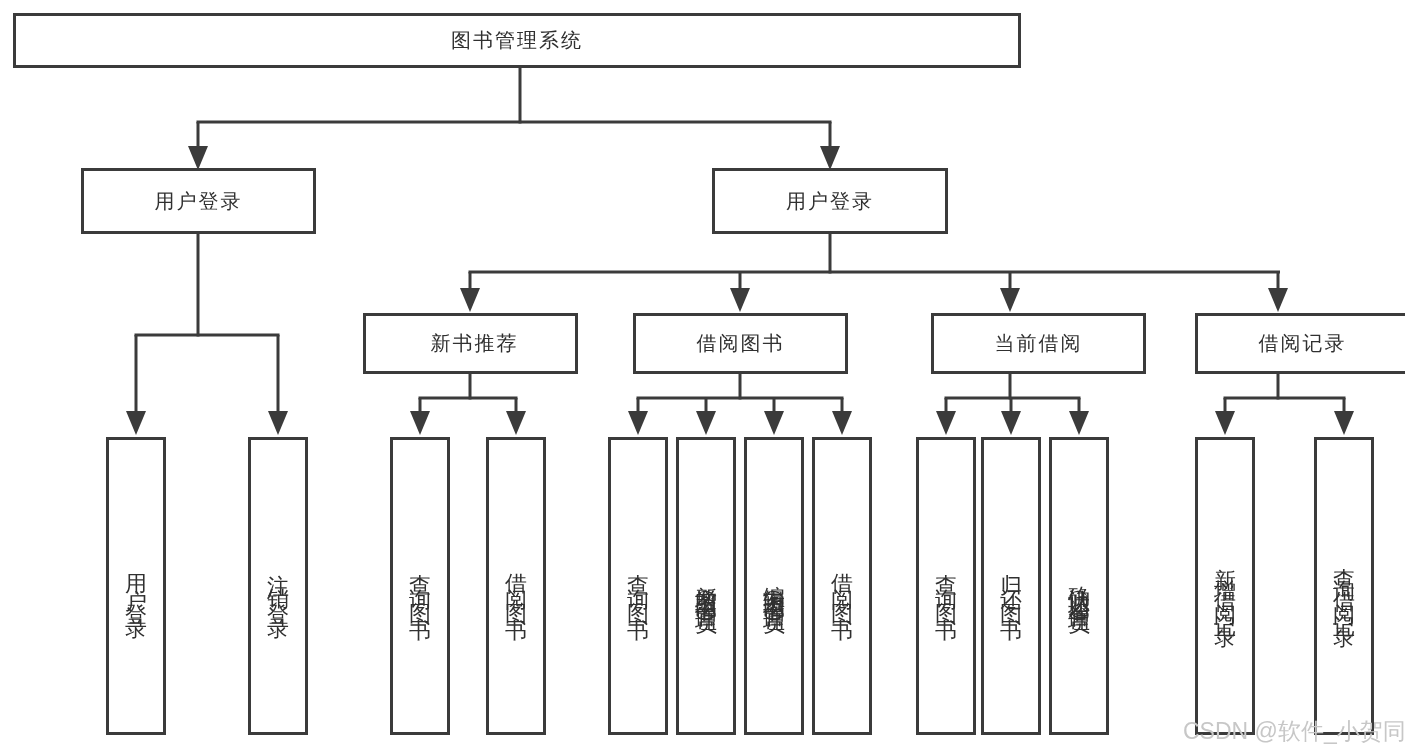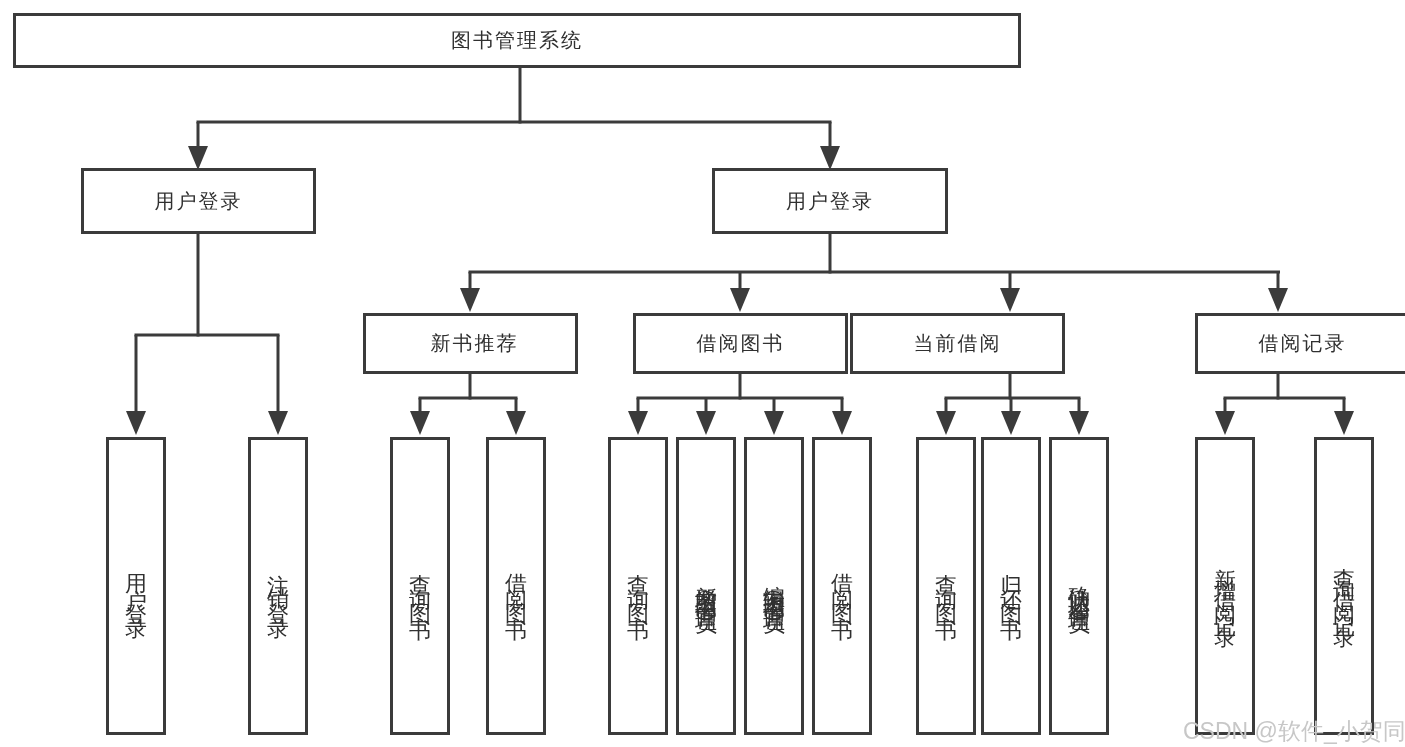--- a/index.html
+++ b/index.html
@@ -38,21 +38,21 @@
     letter-spacing: 2px;
     color: #303030;
     white-space: nowrap;
   }
   .root  { left: 13px;  top: 13px;  width: 1008px; height: 55px; }
   .l2a   { left: 81px;  top: 168px; width: 235px;  height: 66px; }
   .l2b   { left: 712px; top: 168px; width: 236px;  height: 66px; }
   .l3    { top: 313px; width: 215px; height: 61px; }
   .l3a   { left: 363px; padding-left: 8px; }
   .l3b   { left: 633px; }
-  .l3c   { left: 850px; align-items: center; }
+  .l3c   { left: 931px; align-items: center; }
   .l3d   { left: 1171px; margin-left: 24px; }
 
   .leaf  { top: 437px; width: 60px; height: 298px; }
   .vtext {
     writing-mode: vertical-rl;
     text-orientation: mixed;
     font-size: 22px;
     line-height: 1;
     color: #303030;
     white-space: nowrap;

